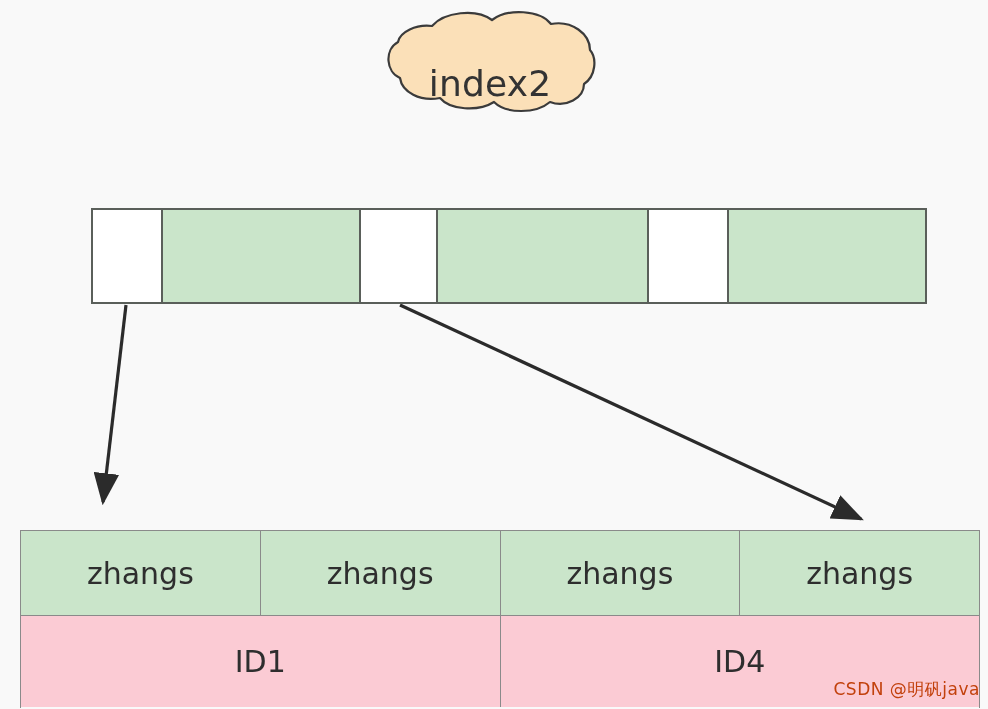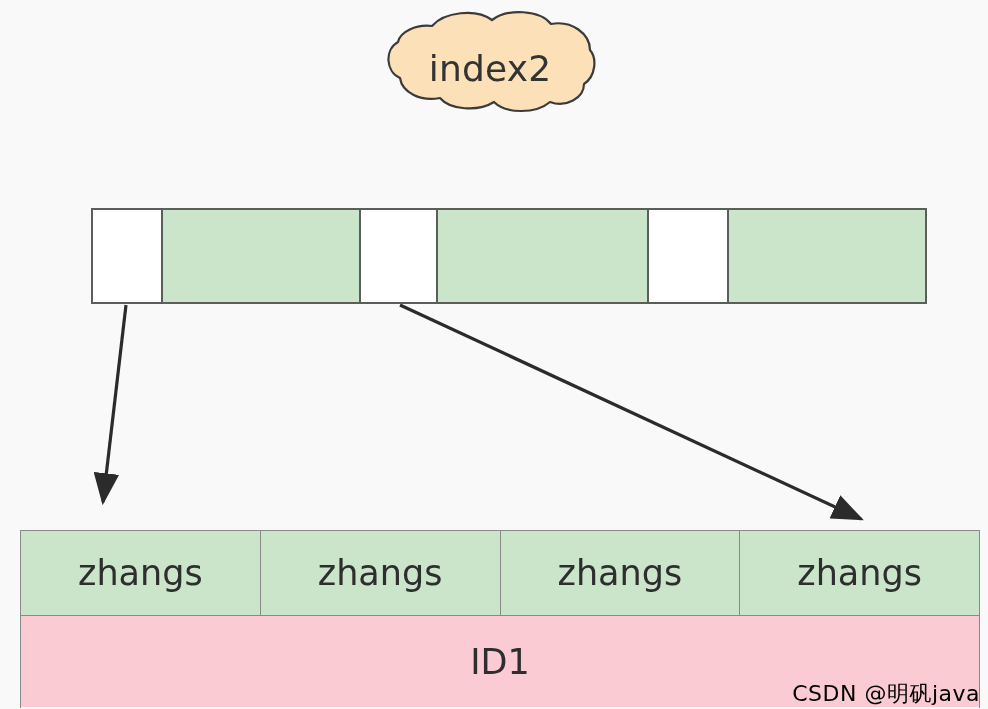--- a/index.html
+++ b/index.html
@@ -17,21 +17,21 @@
   #canvas {
     position: absolute;
     left: 0;
     top: 0;
     width: 988px;
     height: 709px;
   }
   .cloud-label {
     position: absolute;
     left: 390px;
-    top: 40px;
+    top: 55px;
     width: 200px;
     height: 56px;
     display: flex;
     align-items: center;
     justify-content: center;
     font-size: 36px;
     color: #333333;
     letter-spacing: 0.2px;
     pointer-events: none;
   }
@@ -83,35 +83,35 @@
   .record-row.ids {
     height: 91px;
   }
   .record-cell {
     flex: 1 1 0;
     box-sizing: border-box;
     border-right: 1.5px solid #8a8a8a;
     display: flex;
     align-items: center;
     justify-content: center;
-    font-size: 35px;
+    font-size: 30px;
     color: #2e2e2e;
   }
   .record-cell:last-child {
     border-right: none;
   }
   .record-row.names .record-cell { background: #cae5ca; }
   .record-row.ids .record-cell { background: #fbcbd4; }
 
   .watermark {
     position: absolute;
     right: 8px;
-    bottom: 0;
-    font-size: 22px;
-    color: #000000;
+    bottom: 8px;
+    font-size: 17px;
+    color: #c2410c;
     letter-spacing: 0.5px;
     white-space: nowrap;
     pointer-events: none;
   }
 </style>
 </head>
 <body>
 
 <svg id="canvas" viewBox="0 0 988 709" xmlns="http://www.w3.org/2000/svg">
   <defs>
@@ -152,16 +152,17 @@
 
 <div class="record-table">
   <div class="record-row names">
     <div class="record-cell">zhangs</div>
     <div class="record-cell">zhangs</div>
     <div class="record-cell">zhangs</div>
     <div class="record-cell">zhangs</div>
   </div>
   <div class="record-row ids">
     <div class="record-cell">ID1</div>
+    <div class="record-cell">ID4</div>
   </div>
 </div>
 
 <div class="watermark">CSDN @明矾java</div>
 
 </body></html>

